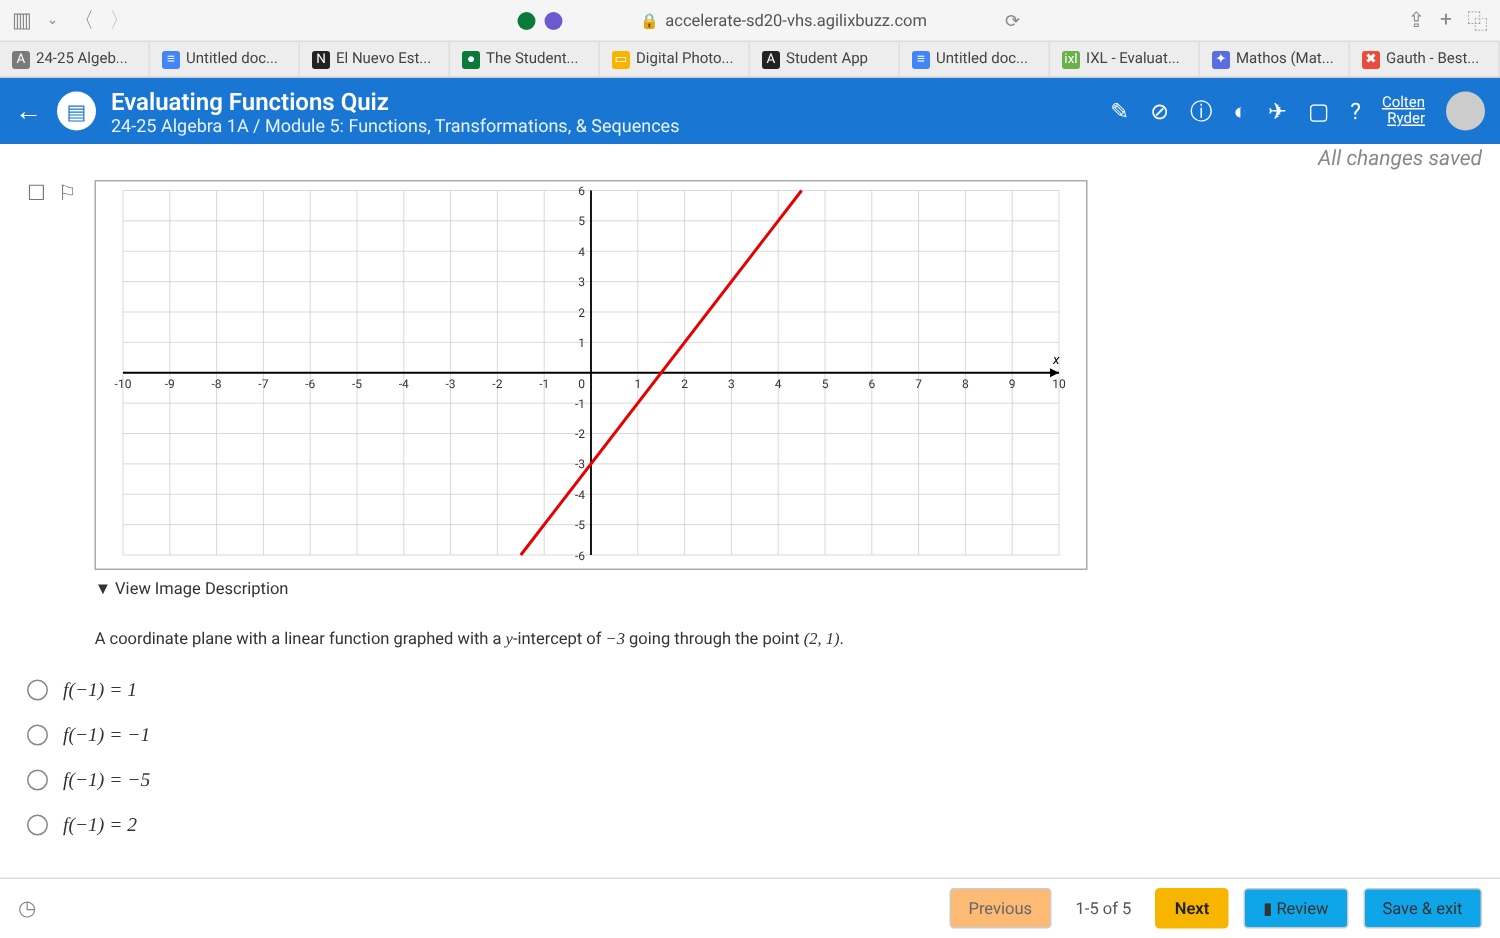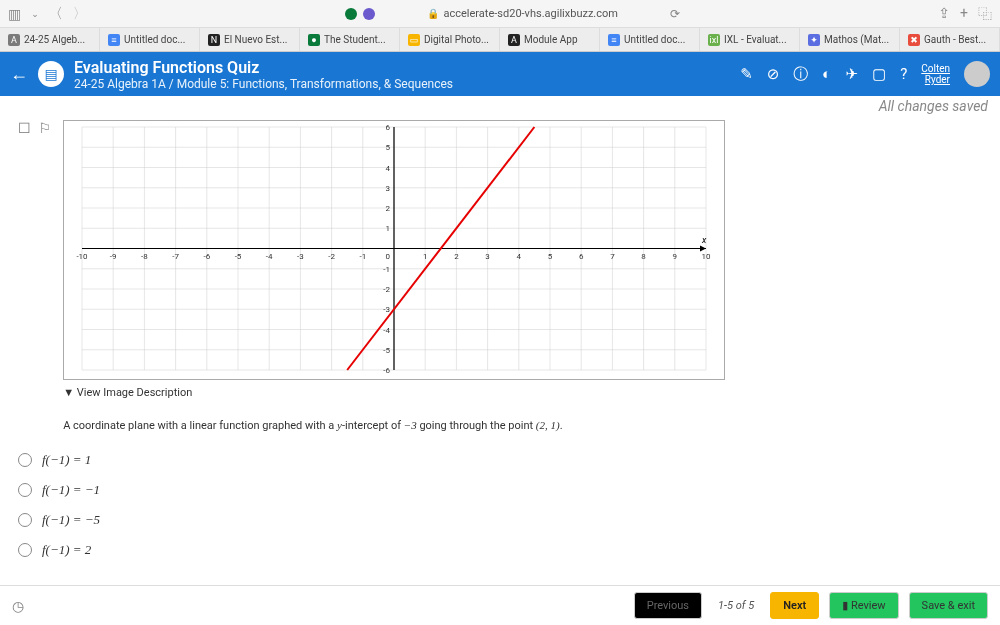--- a/index.html
+++ b/index.html
@@ -53,24 +53,24 @@
 
 .options { margin-top: 20px; margin-left: 0; }
 .opt { display: flex; align-items: center; gap: 10px; font-size: 12px; margin: 14px 0; cursor: pointer; }
 .radio { width: 14px; height: 14px; border: 1.5px solid #888; border-radius: 50%; flex-shrink: 0; }
 .opt .math { font-family: "Times New Roman", serif; font-style: italic; font-size: 13px; }
 
 
 .footer { height: 40px; border-top: 1px solid #ddd; display: flex; align-items: center; padding: 0 12px; gap: 10px; background: #fff; }
 .footer .clock { color: #888; font-size: 14px; }
 .footer .spacer { flex: 1; }
-.btn { padding: 6px 12px; font-size: 11px; border: 1px solid #ccc; background: #000000; border-radius: 3px; cursor: pointer; color: #666; }
+.btn { padding: 6px 12px; font-size: 11px; border: 1px solid #ccc; background: #fdba74; border-radius: 3px; cursor: pointer; color: #666; }
 .btn.next { background: #f8b500; color: #222; border-color: #f8b500; font-weight: 600; }
-.btn.plain { background: #22c55e; color: #333; }
-.pager { font-size: 11px; color: #555; padding: 0 6px; font-style: italic; }
+.btn.plain { background: #0ea5e9; color: #333; }
+.pager { font-size: 11px; color: #555; padding: 0 6px; }
 .review-ico { font-size: 11px; }
 </style>
 </head>
 <body>
 
 <div class="browser-bar">
   <div class="nav-icons">
     <span>▥</span>
     <span style="font-size:9px;">⌄</span>
     <span>〈</span>
@@ -110,21 +110,21 @@
     <div class="tab">
       <span class="tab-icon" style="background: rgb(10, 122, 59); color: rgb(255, 255, 255);">●</span>
       <span>The Student...</span>
     </div>
     <div class="tab">
       <span class="tab-icon" style="background: rgb(248, 181, 0); color: rgb(255, 255, 255);">▭</span>
       <span>Digital Photo...</span>
     </div>
     <div class="tab">
       <span class="tab-icon" style="background: rgb(34, 34, 34); color: rgb(255, 255, 255);">A</span>
-      <span>Module App</span>
+      <span>Student App</span>
     </div>
     <div class="tab">
       <span class="tab-icon" style="background: rgb(66, 133, 244); color: rgb(255, 255, 255);">≡</span>
       <span>Untitled doc...</span>
     </div>
     <div class="tab">
       <span class="tab-icon" style="background: rgb(106, 176, 76); color: rgb(255, 255, 255);">ixl</span>
       <span>IXL - Evaluat...</span>
     </div>
     <div class="tab">

